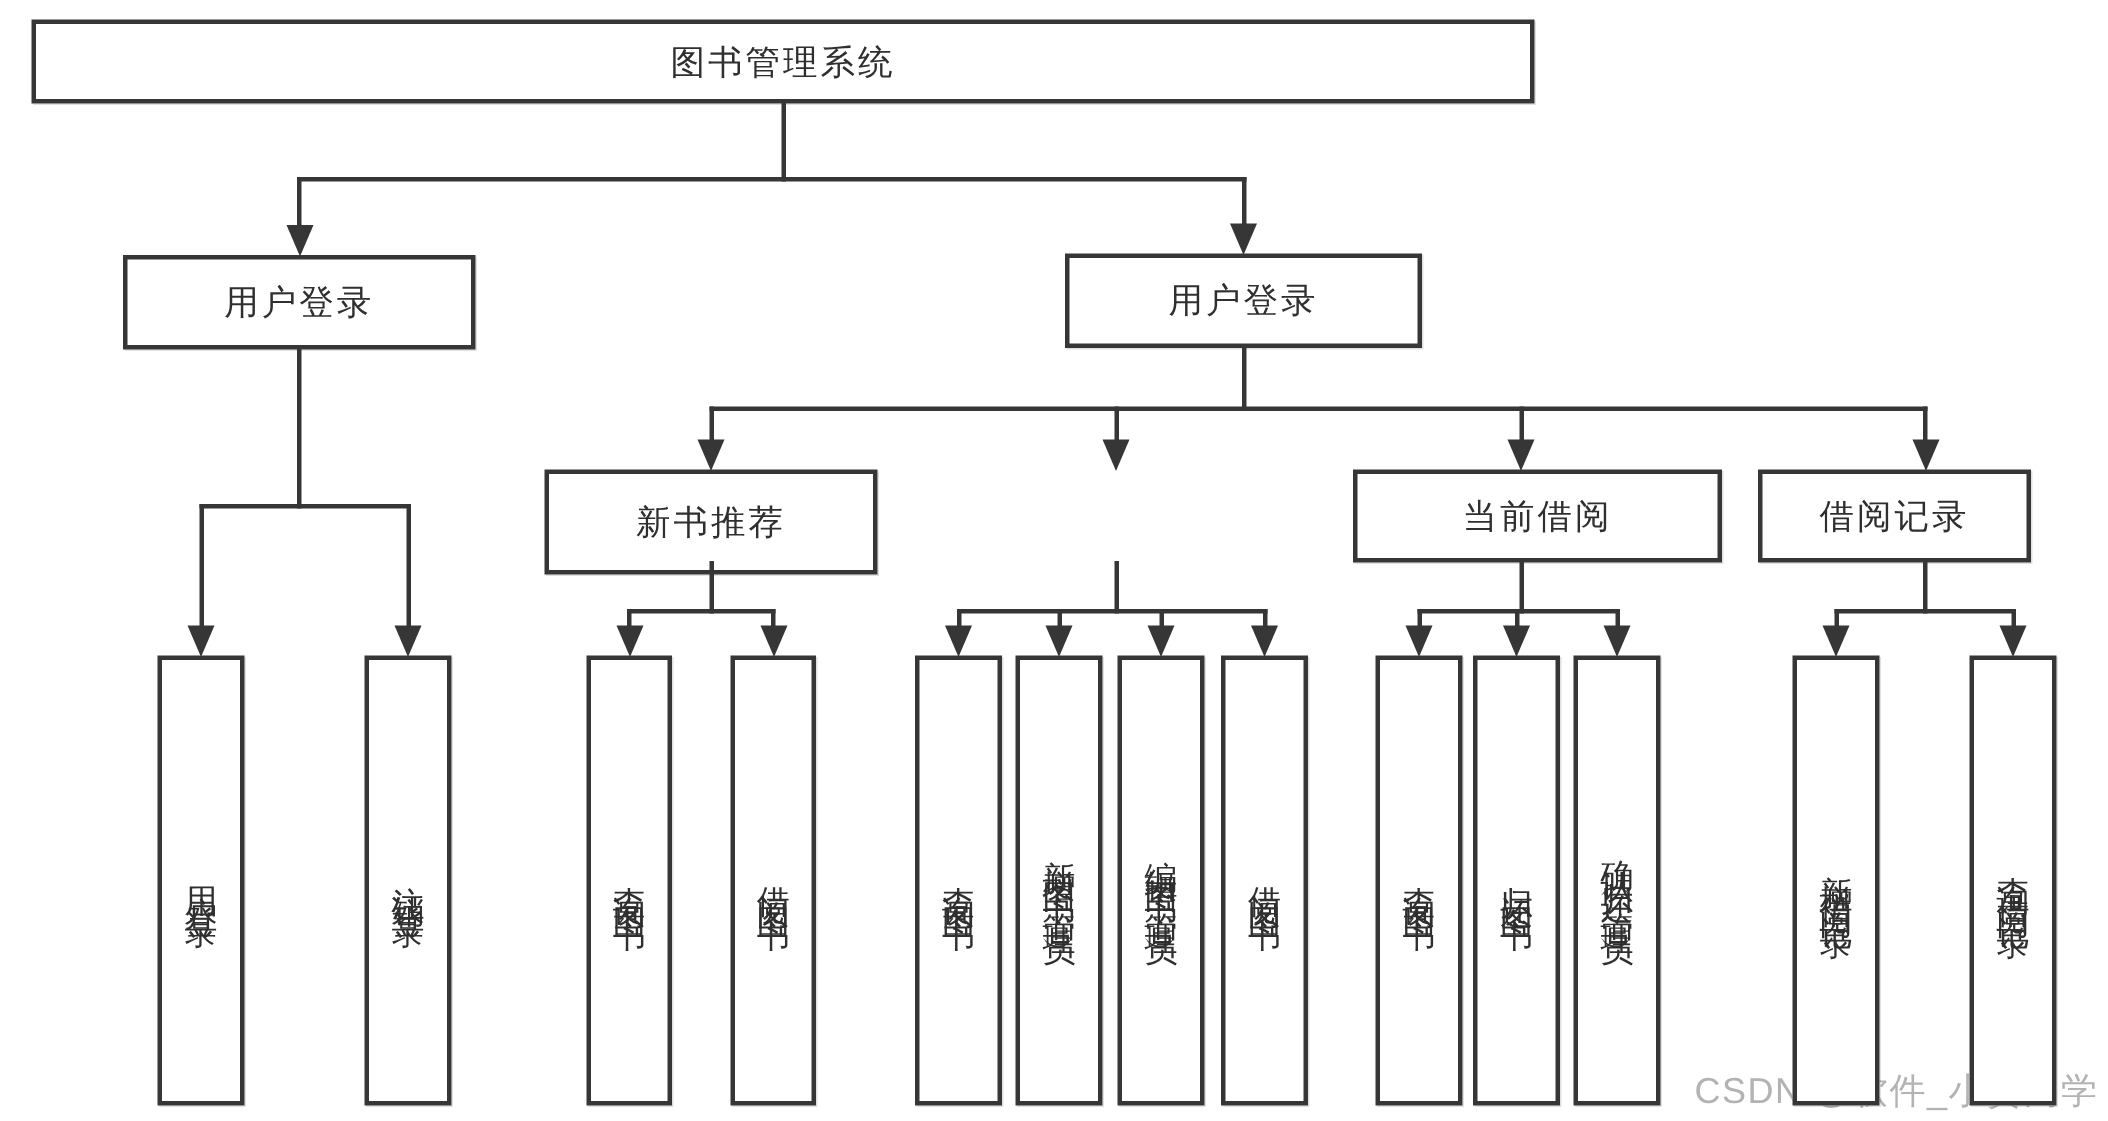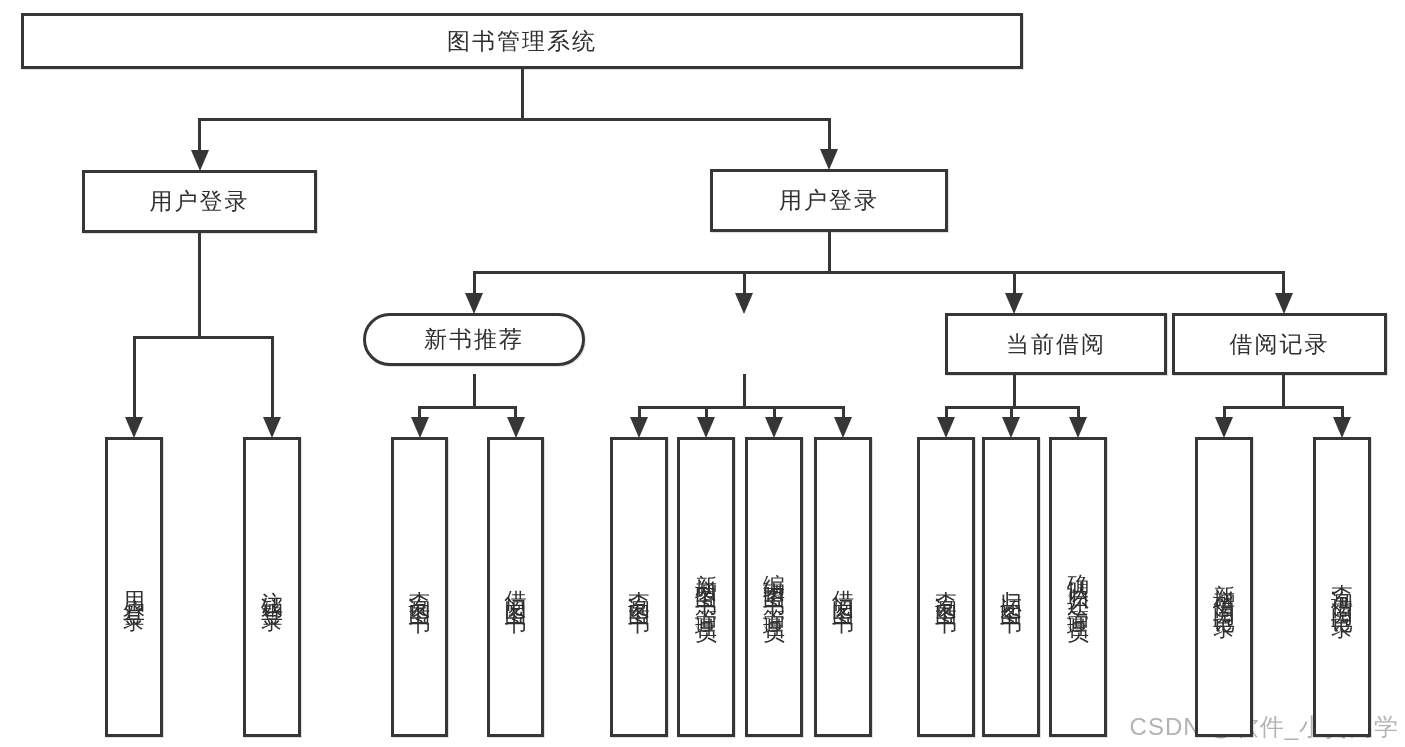--- a/index.html
+++ b/index.html
@@ -65,27 +65,27 @@
   <div class="watermark">CSDN @软件_小贺同学</div>
 <div class="node" style="left: 21px; top: 13px; width: 1002px; height: 56px;">
       <span class="label">图书管理系统</span>
     </div>
     <div class="node" style="left: 82px; top: 170px; width: 235px; height: 63px;">
       <span class="label">用户登录</span>
     </div>
     <div class="node" style="left: 710px; top: 169px; width: 238px; height: 63px;">
       <span class="label">用户登录</span>
     </div>
-    <div class="node" style="left: 363px; top: 313px; width: 222px; height: 53px; border-radius: 27px;">
+    <div class="node" style="left: 363px; top: 313px; width: 222px; height: 70px;">
       <span class="label">新书推荐</span>
     </div>
-    <div class="node" style="left: 945px; top: 313px; width: 222px; height: 62px;">
+    <div class="node" style="left: 902px; top: 313px; width: 246px; height: 62px;">
       <span class="label">当前借阅</span>
     </div>
-    <div class="node" style="left: 1172px; top: 313px; width: 215px; height: 62px;">
+    <div class="node" style="left: 1172px; top: 313px; width: 182px; height: 62px;">
       <span class="label">借阅记录</span>
     </div>
     <div class="node vertical" style="left: 105px; top: 437px; width: 58px; height: 300px;">
       <span class="label">用户登录</span>
     </div>
     <div class="node vertical" style="left: 243px; top: 437px; width: 58px; height: 300px;">
       <span class="label">注销登录</span>
     </div>
     <div class="node vertical" style="left: 391px; top: 437px; width: 57px; height: 300px;">
       <span class="label">查询图书</span>

